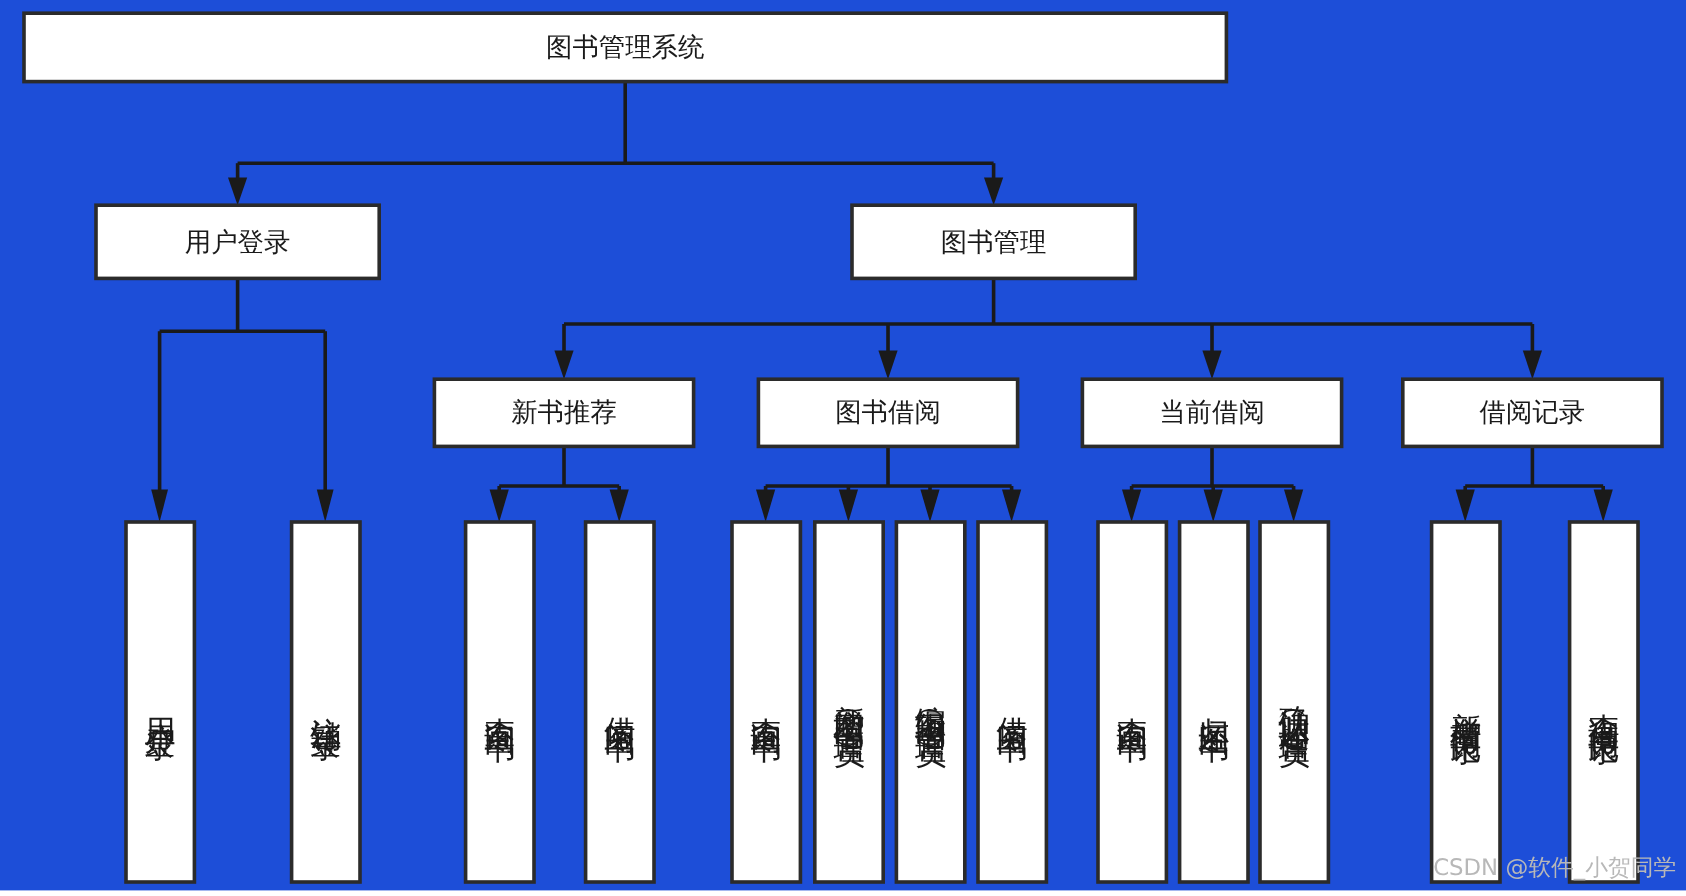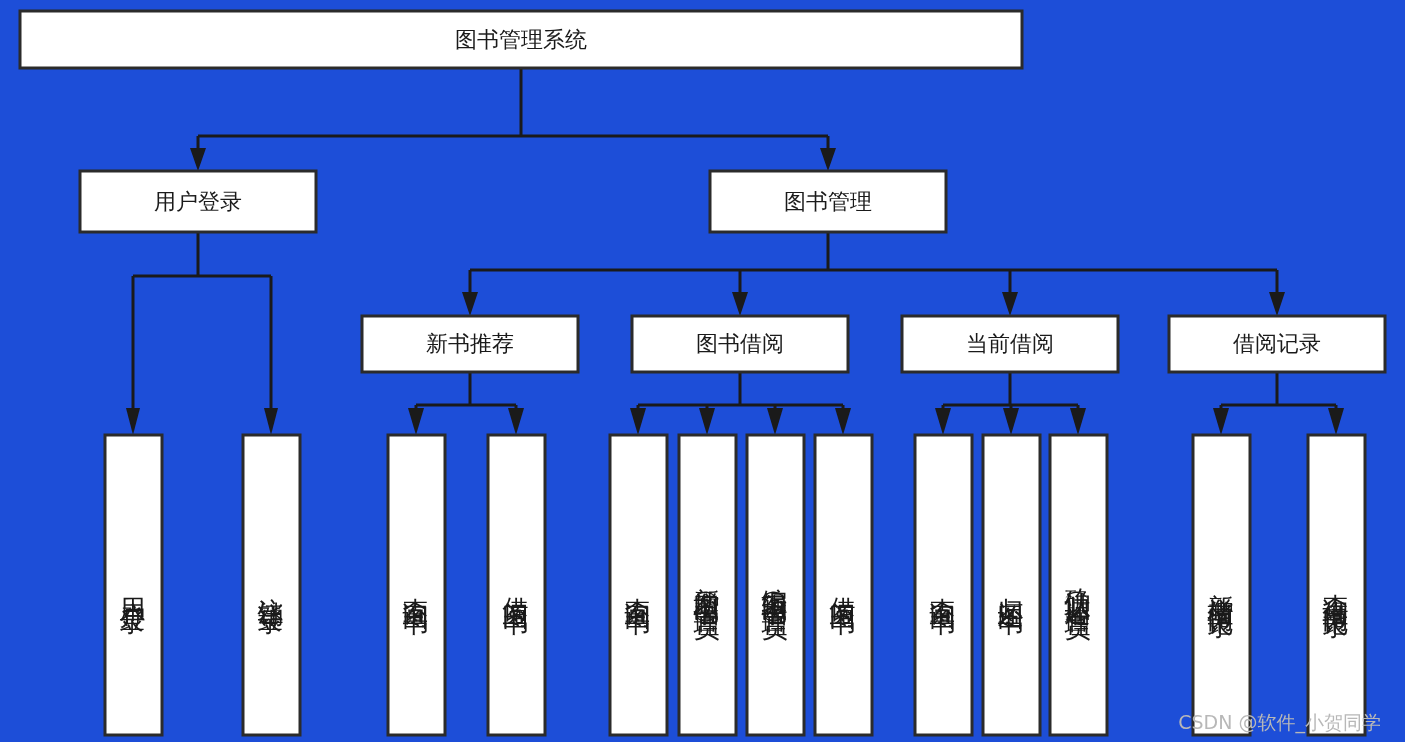--- a/index.html
+++ b/index.html
@@ -51,21 +51,21 @@
     font-family: "DejaVu Sans", "Liberation Sans", sans-serif;
     font-size: 26px;
     fill: #1a1a1a;
     writing-mode: vertical-rl;
     text-orientation: upright;
     text-anchor: middle;
     letter-spacing: 4px;
   }
   .watermark-text {
     position: absolute;
-    right: 24px;
+    right: 8px;
     bottom: 6px;
     font-family: "DejaVu Sans", "Liberation Sans", sans-serif;
     font-size: 19px;
     color: #b8b8b8;
     white-space: nowrap;
     user-select: none;
   }
 </style>
 </head>
 <body>

